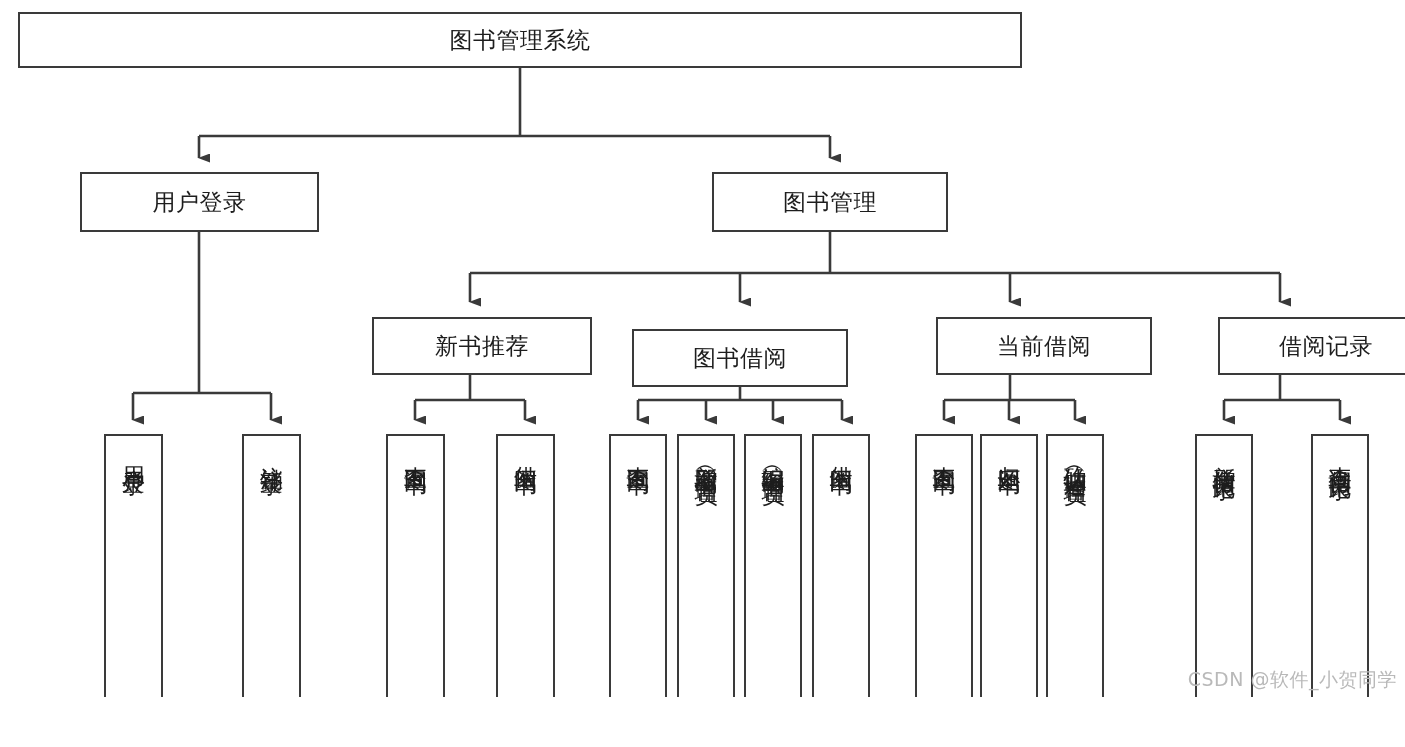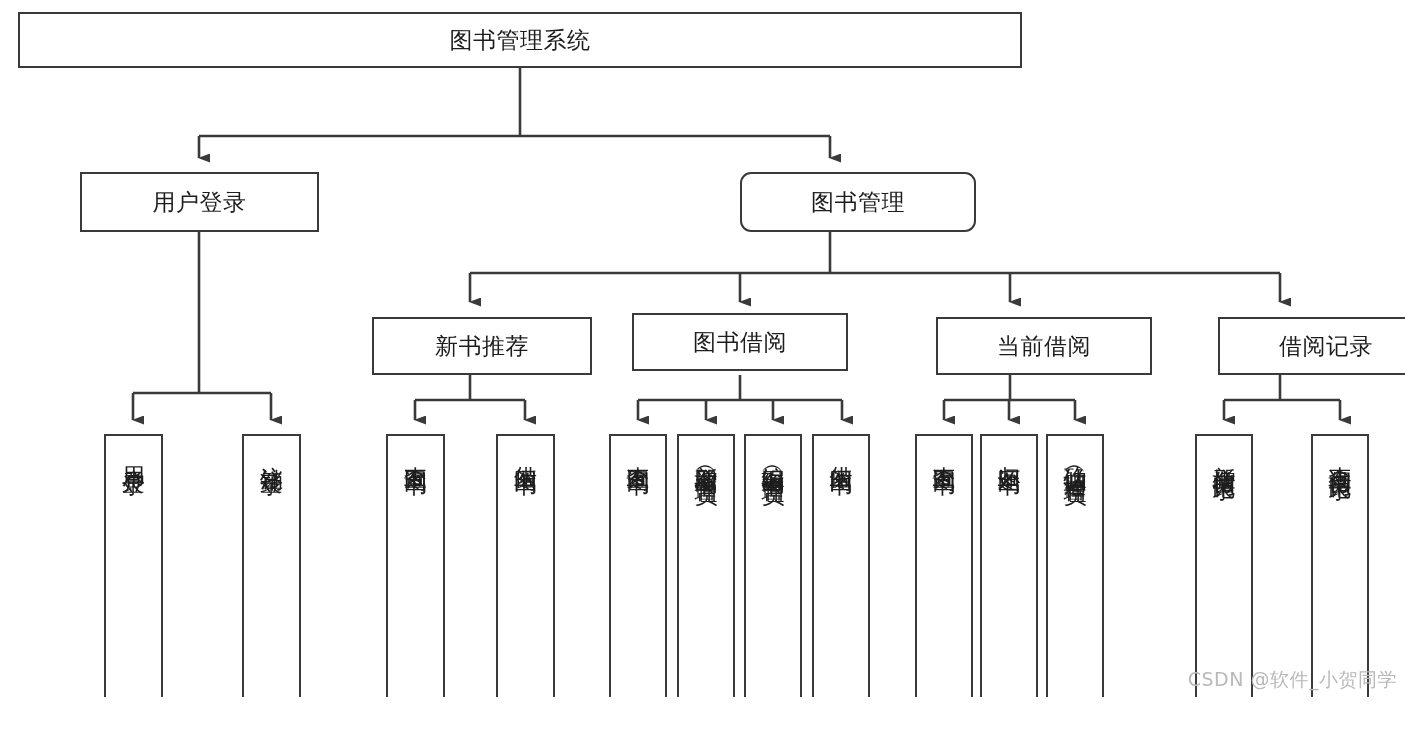--- a/index.html
+++ b/index.html
@@ -121,28 +121,28 @@
     </g>
   </svg>
 
   <div class="node h" style="left:18px; top:12px; width:1004px; height:56px;">
     <span>图书管理系统</span>
   </div>
 
   <div class="node h" style="left:80px; top:172px; width:239px; height:60px;">
     <span>用户登录</span>
   </div>
-  <div class="node h" style="left:740px; top:172px; width:236px; height:60px;border-radius:11px;">
+  <div class="node h" style="left:712px; top:172px; width:236px; height:60px;">
     <span>图书管理</span>
   </div>
 
   <div class="node h" style="left:372px; top:317px; width:220px; height:58px;">
     <span>新书推荐</span>
   </div>
-  <div class="node h" style="left:632px; top:313px; width:216px; height:58px;">
+  <div class="node h" style="left:632px; top:329px; width:216px; height:58px;">
     <span>图书借阅</span>
   </div>
   <div class="node h" style="left:936px; top:317px; width:216px; height:58px;">
     <span>当前借阅</span>
   </div>
   <div class="node h" style="left:1172px; top:317px; width:216px; height:58px;margin-left:46px;">
     <span>借阅记录</span>
   </div>
 
   <div class="node v" style="left:104px; top:434px; width:59px; height:299px;">

